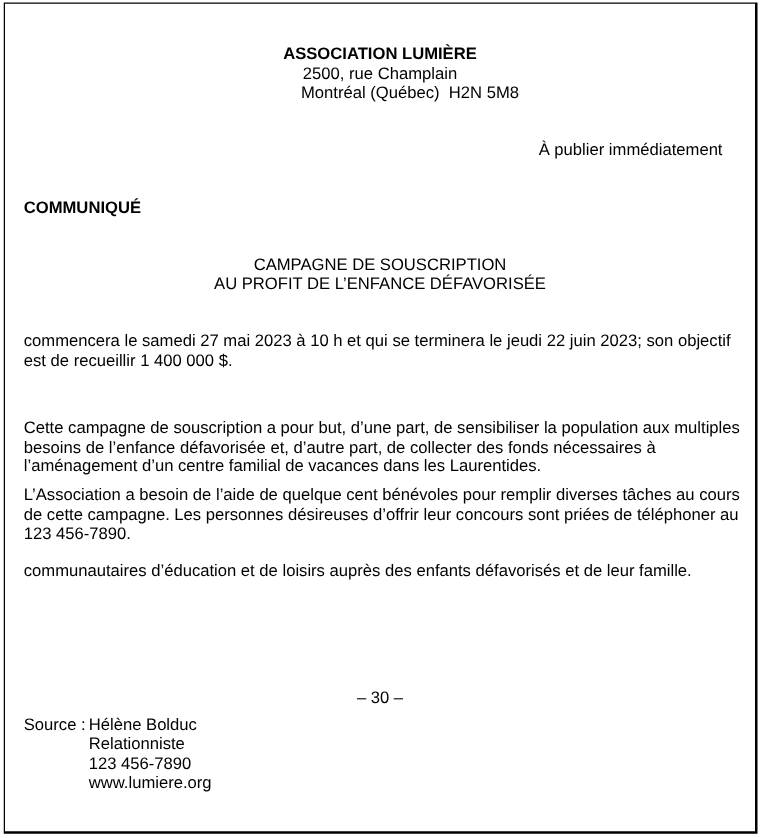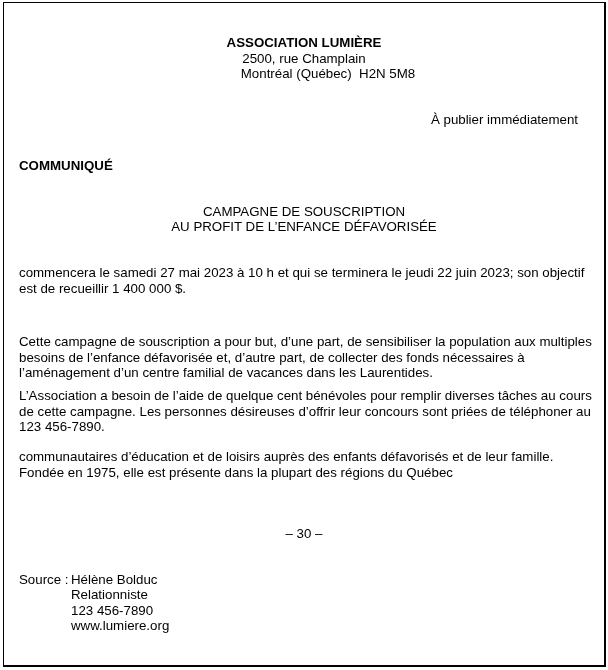--- a/index.html
+++ b/index.html
@@ -41,22 +41,21 @@
 </div>
 
 <div class="para" style="top:388px;">
   <div>L’Association a besoin de l’aide de quelque cent bénévoles pour remplir diverses tâches au cours</div>
   <div>de cette campagne. Les personnes désireuses d’offrir leur concours sont priées de téléphoner au</div>
   <div>123 456-7890.</div>
 </div>
 
 <div class="para" style="top:449px;">
   <div>communautaires d’éducation et de loisirs auprès des enfants défavorisés et de leur famille.</div>
-  <div>Fondée en 1975, elle est présente dans la plupart des régions du Québec</div>
 </div>
 
-<div class="abs center" style="top:526px;">– 30 –</div>
+<div class="abs center" style="top:550px;">– 30 –</div>
 
 <div class="abs" style="top:572px; left:19px;">Source :</div>
 <div class="abs" style="top:572px; left:71px;">Hélène Bolduc</div>
 <div class="abs" style="top:587px; left:71px;">Relationniste</div>
 <div class="abs" style="top:603px; left:71px;">123 456-7890</div>
 <div class="abs" style="top:618px; left:71px;">www.lumiere.org</div>
 
 </body></html>

